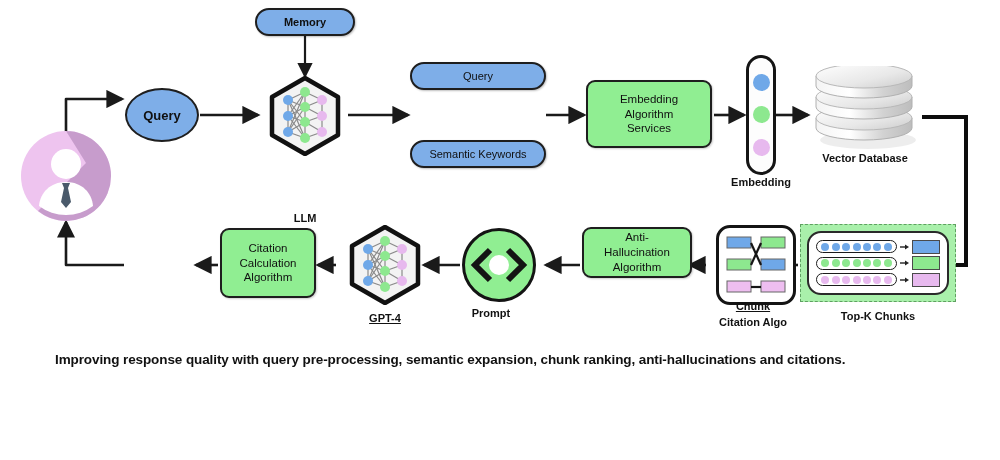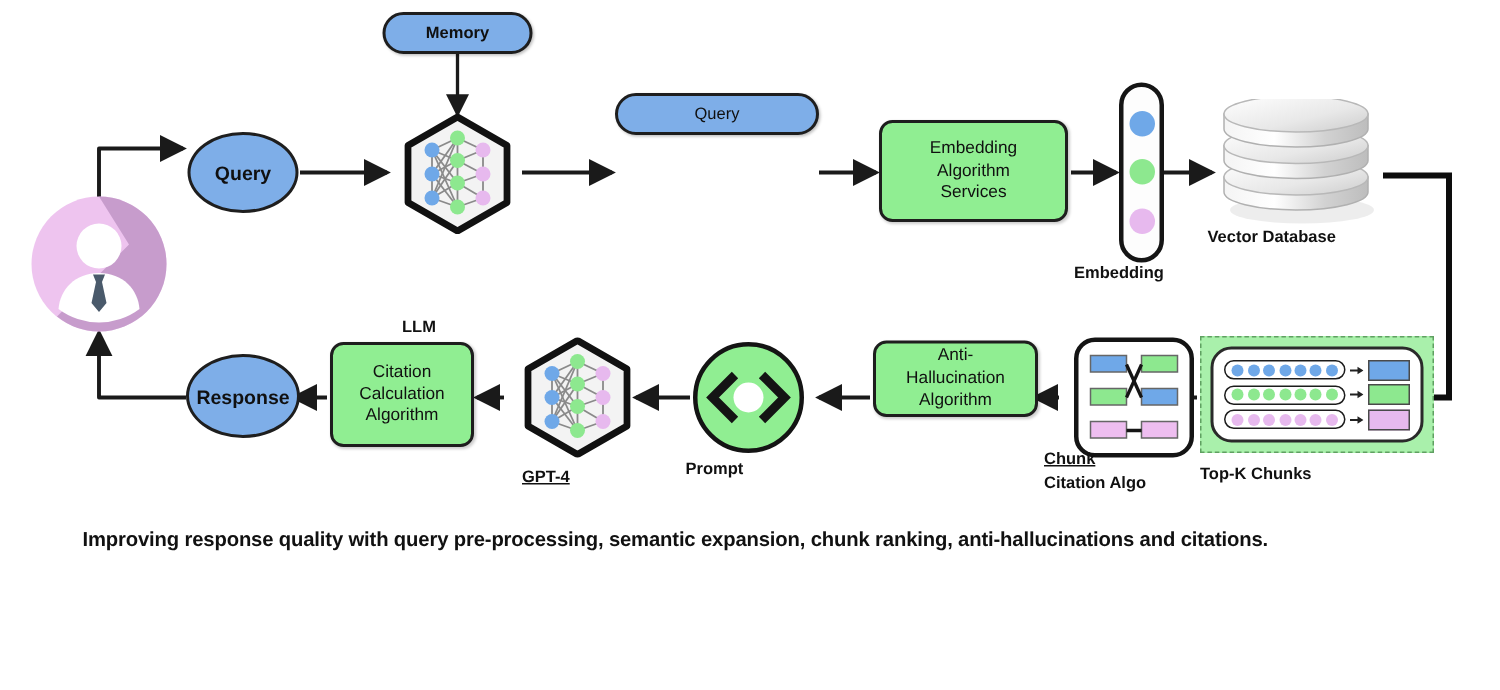--- a/index.html
+++ b/index.html
@@ -56,21 +56,21 @@
     font-size: 11.5px;
     line-height: 1.28;
     color: #101010;
     box-shadow: 1px 1px 2px rgba(0,0,0,.2);
   }
   .caption-lbl {
     position: absolute;
     font-weight: bold;
     font-size: 11px;
     color: #111;
-    text-align: left;
+    text-align: center;
     white-space: nowrap;
   }
 
   
   .avatar-wrap { width: 92px; height: 92px; }
 
   
   .hexnode { width: 74px; height: 80px; }
 
   
@@ -278,20 +278,23 @@
         <circle cx="54" cy="24" r="5" fill="#e7b9ee"></circle>
           <circle cx="54" cy="40" r="5" fill="#e7b9ee"></circle>
         <circle cx="54" cy="56" r="5" fill="#e7b9ee"></circle>
       </g>
     </svg>
   </div>
   <div class="caption-lbl" style="left:268px; top:164px; width:74px;margin-top:48px;">LLM</div>
 
   <div class="node pill" style="left:410px; top:62px; width:136px; height:28px;">
     <span>Query</span>
+  </div>
+  <div class="node pill" style="left:410px; top:140px; width:136px; height:28px;">
+    <span>Semantic Keywords</span>
   </div>
 
   <div class="node rect-green" style="left:586px; top:80px; width:126px; height:68px; flex-direction:column;">
     <span>Embedding</span>
     <span>Algorithm</span>
     <span>Services</span>
   </div>
 
   <div class="node embcap" style="left:746px; top:55px;">
     <div class="dot" style="background:#6fa8e8;"></div>
@@ -441,19 +444,16 @@
     </svg>
   </div>
   <div class="caption-lbl" style="left:348px; top:312px; width:74px;text-decoration:underline;">GPT-4</div>
 
   <div class="node rect-green" style="left:220px; top:228px; width:96px; height:70px; flex-direction:column;">
     <span>Citation</span>
     <span>Calculation</span>
     <span>Algorithm</span>
   </div>
 
-  <div class="node circle-blue" style="left:124px; top:236px; width:76px; height:56px;">
-    <span>Response</span>
-  </div>
 
   <div id="figure-caption">Improving response quality with query pre-processing, semantic expansion, chunk ranking, anti-hallucinations and citations.</div>
 
 </div>
 
 </body></html>

